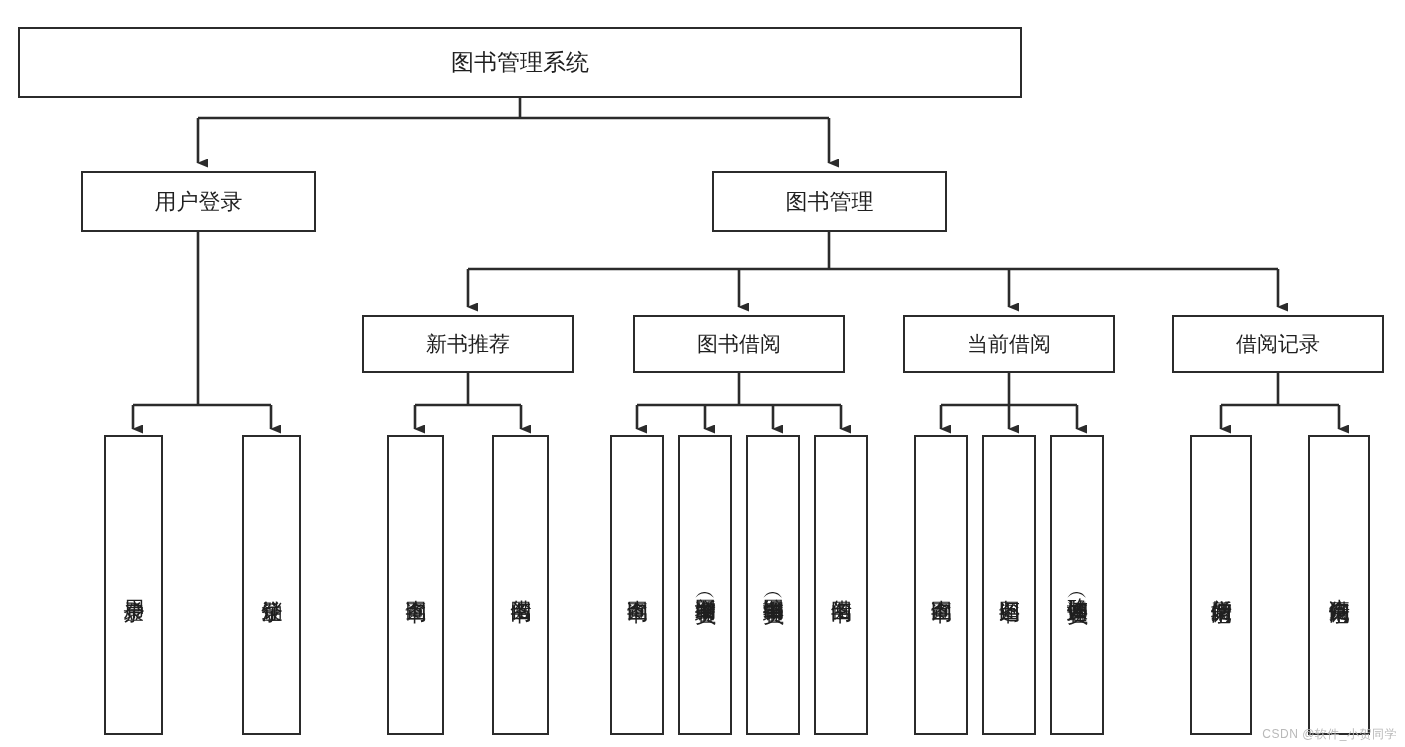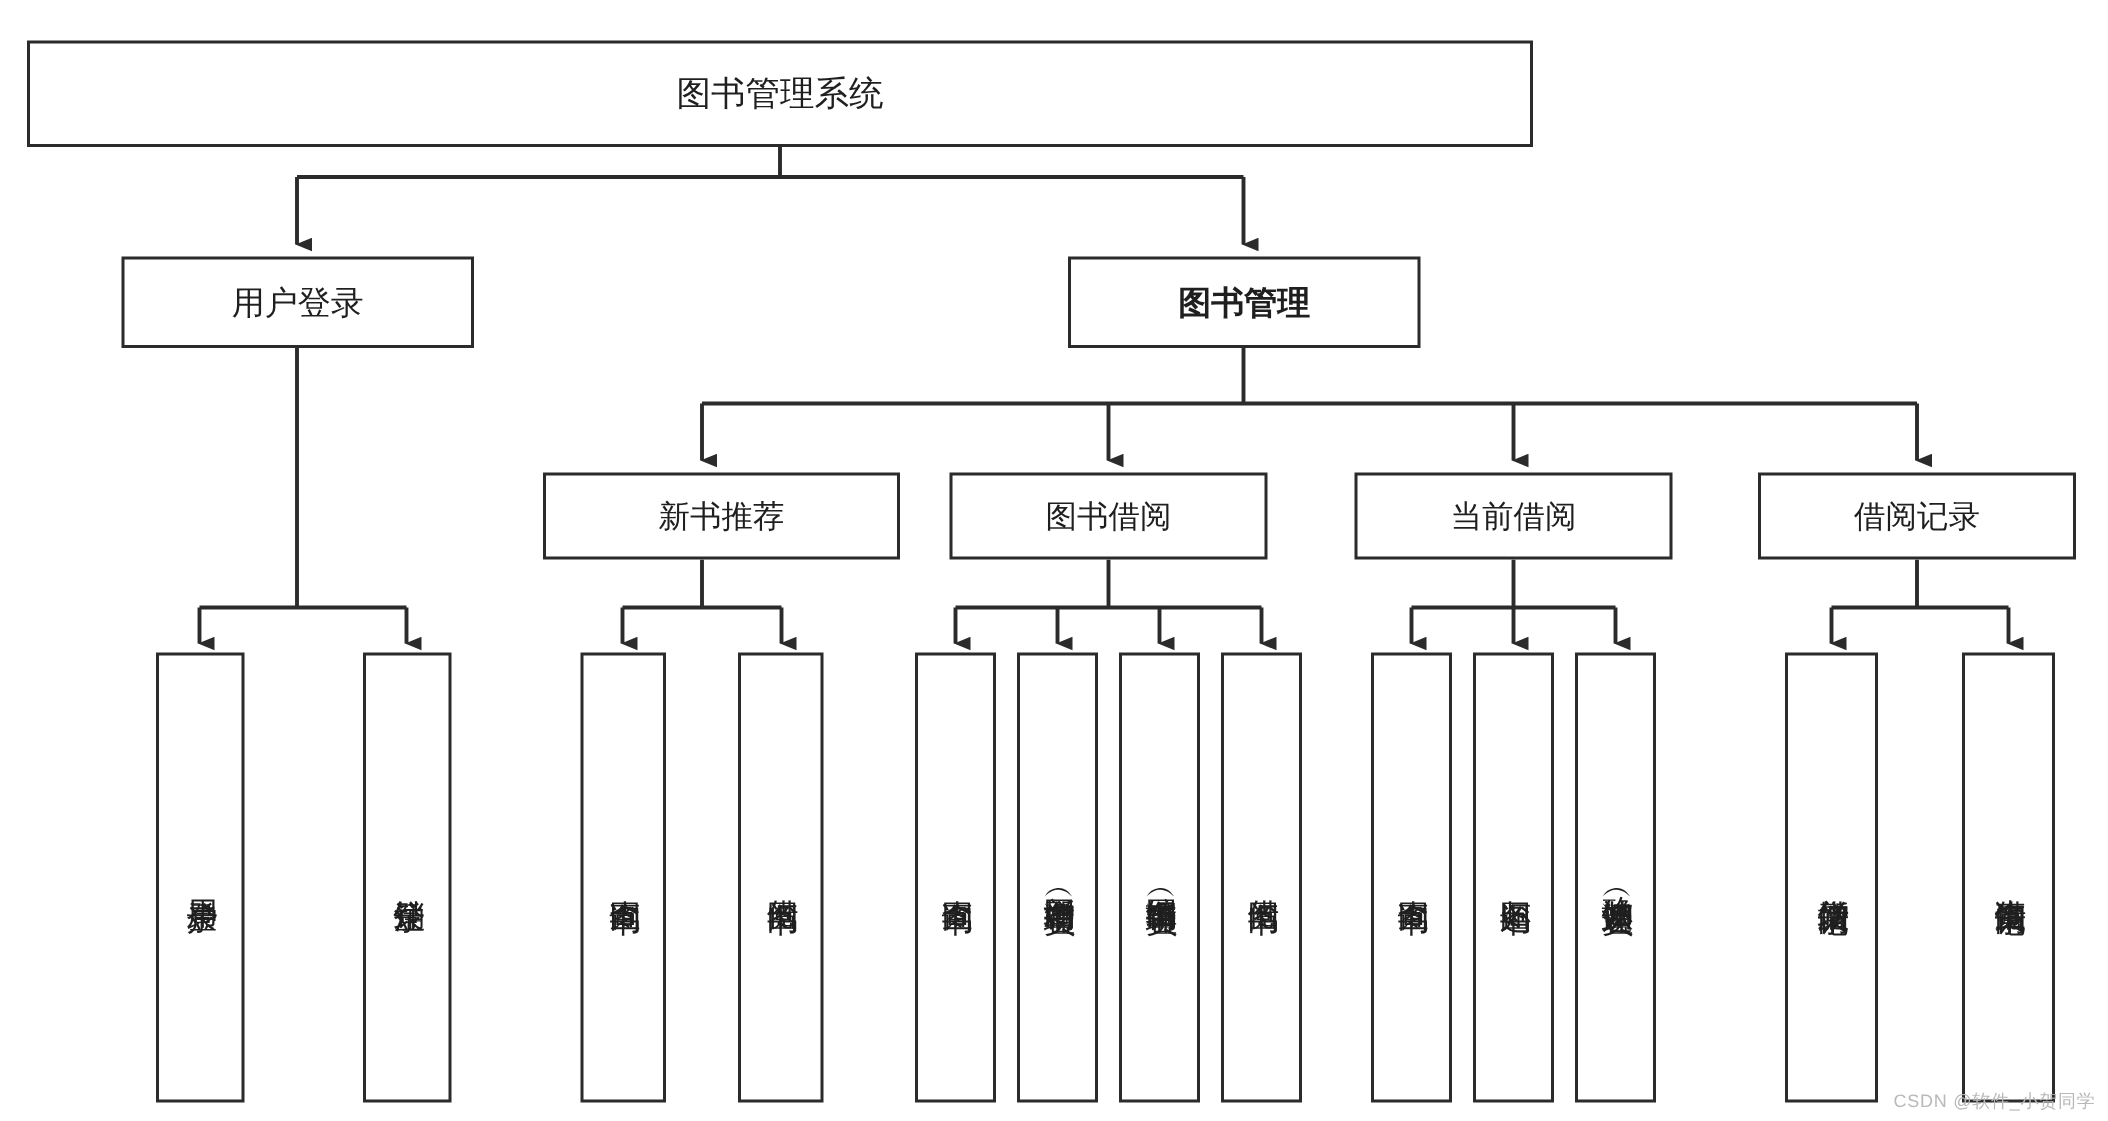--- a/index.html
+++ b/index.html
@@ -112,25 +112,25 @@
     </g>
   </svg>
 
   <div class="node root" style="left:18px;top:11px;width:1004px;height:71px;margin-top:16px;">
     <span>图书管理系统</span>
   </div>
 
   <div class="node lvl2" style="left:81px;top:171px;width:235px;height:61px;">
     <span>用户登录</span>
   </div>
-  <div class="node lvl2" style="left:712px;top:171px;width:235px;height:61px;font-weight:bold;">
+  <div class="node lvl2" style="left:712px;top:171px;width:235px;height:61px;">
     <span>图书管理</span>
   </div>
 
-  <div class="node lvl3" style="left:362px;top:315px;width:238px;height:58px;">
+  <div class="node lvl3" style="left:362px;top:315px;width:212px;height:58px;">
     <span>新书推荐</span>
   </div>
   <div class="node lvl3" style="left:633px;top:315px;width:212px;height:58px;">
     <span>图书借阅</span>
   </div>
   <div class="node lvl3" style="left:1172px;top:315px;width:212px;height:58px;">
     <span>借阅记录</span>
   </div>
   <div class="node lvl3" style="left:903px;top:315px;width:212px;height:58px;">
     <span>当前借阅</span>

